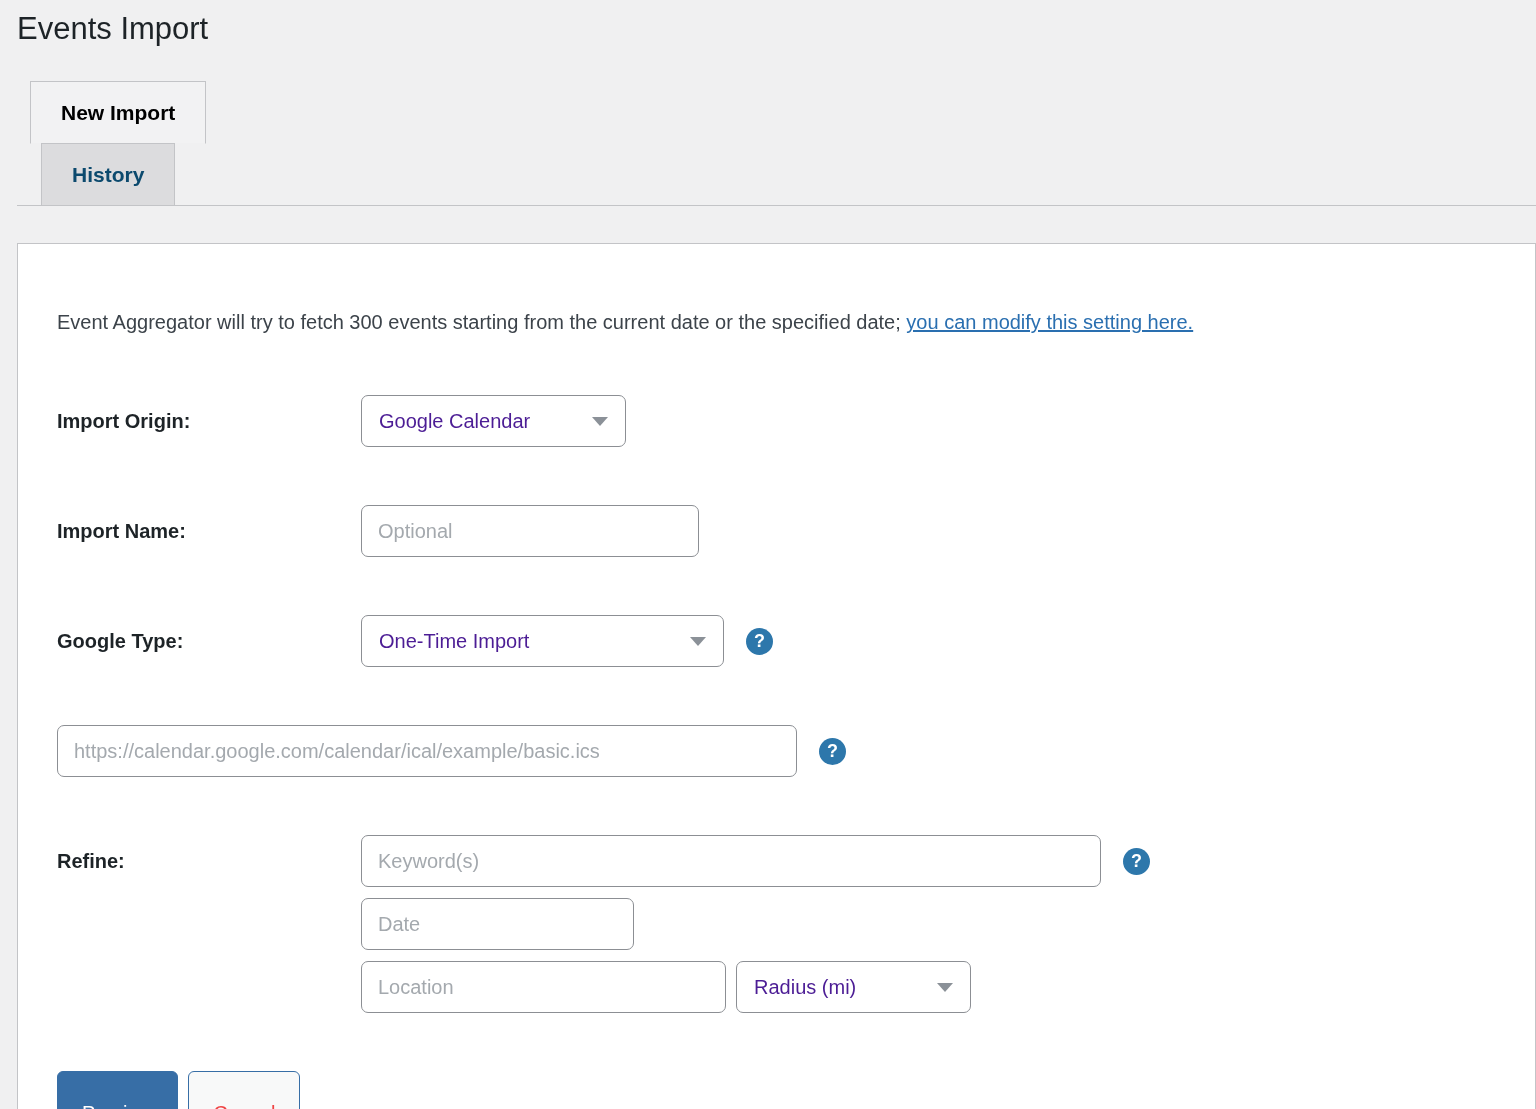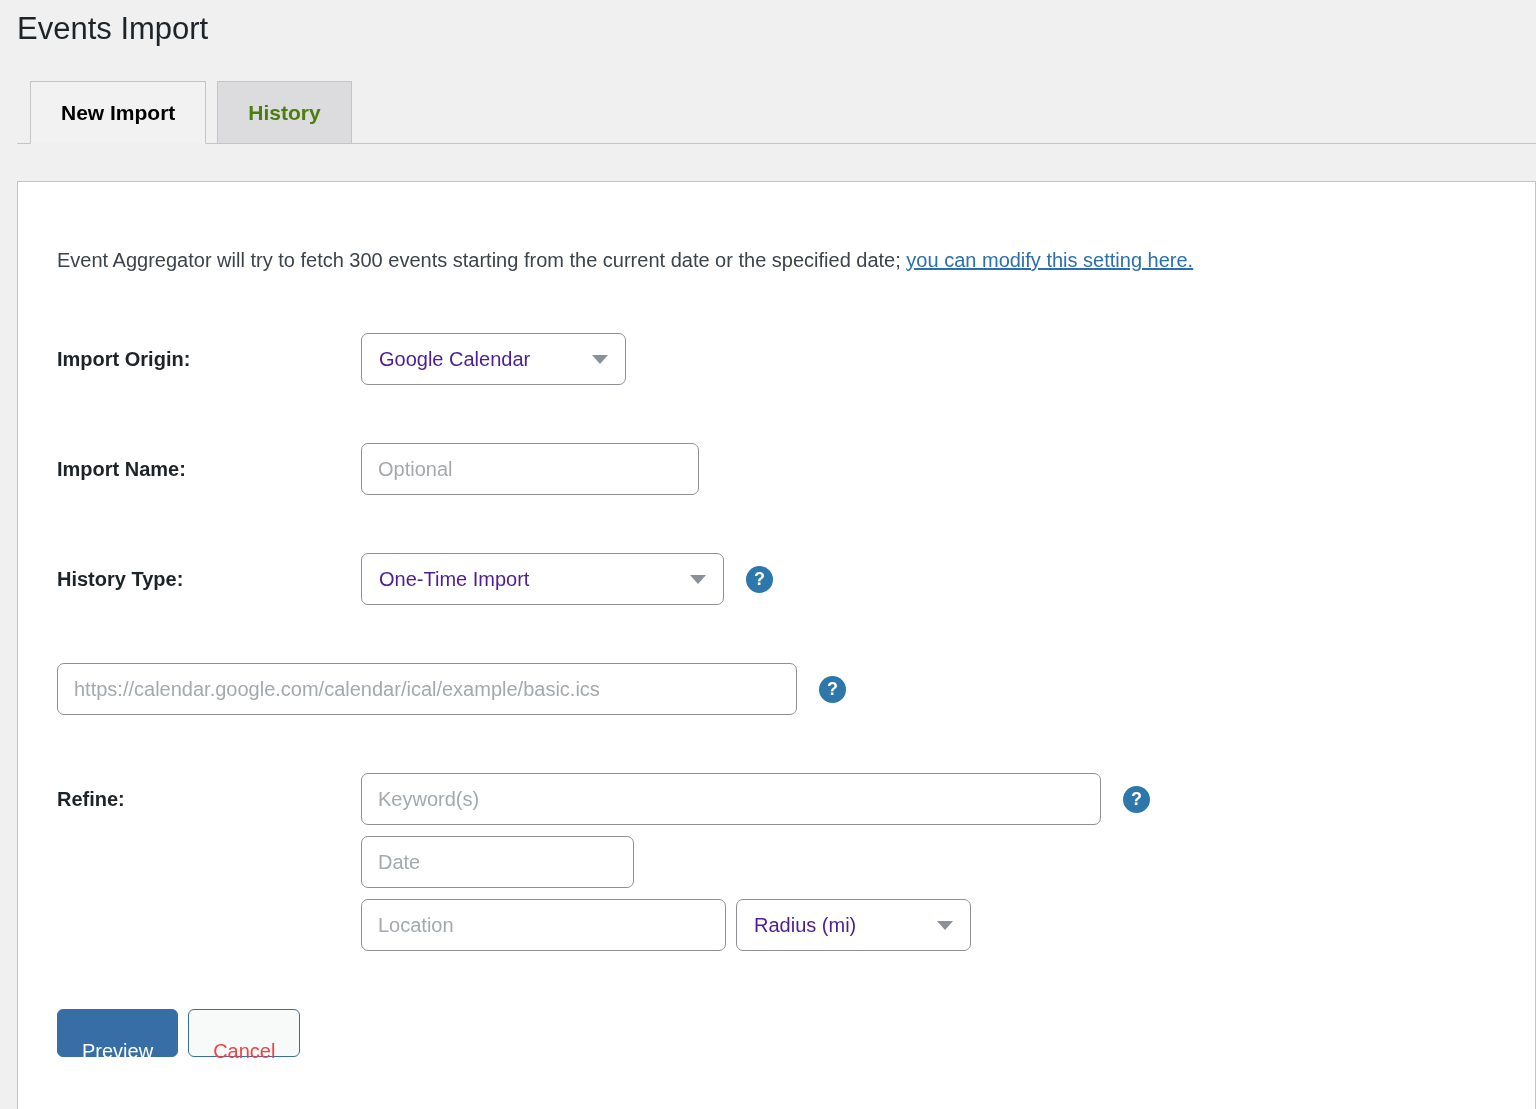--- a/index.html
+++ b/index.html
@@ -17,40 +17,41 @@
     line-height: 1.25;
     margin: 10px 0 0 17px;
     color: #1d2327;
   }
   .tabs-wrapper {
     margin: 32px 0 16px 17px;
     border-bottom: 1px solid #c3c4c7;
     padding-left: 13px;
     display: flex;
     align-items: flex-start;
+    flex-direction: column;
   }
   .tab {
     display: inline-block;
     font-size: 21px;
     font-weight: 700;
     padding: 17px 30px;
     margin-bottom: -1px;
     border: 1px solid #c3c4c7;
     cursor: pointer;
     line-height: 1.3;
   }
   .tab.active {
     background: #f2f2f3;
     border-bottom: 1px solid #f0f0f1;
     color: #000000;
   }
   .tab.inactive {
     background: #dcdcde;
     border-bottom: 1px solid #c3c4c7;
-    color: #4d7c0f;
+    color: #0c4a6e;
     margin-left: 11px;
   }
   .panel {
     margin: 37px 0 0 17px;
     background: #ffffff;
     border: 1px solid #c3c4c7;
     padding: 66px 40px 140px 39px;
     min-height: 930px;
   }
   .intro {
@@ -186,21 +187,21 @@
       <span class="caret"></span>
     </div>
   </div>
 
   <div class="form-row">
     <div class="field-label">Import Name:</div>
     <input type="text" class="text-input w-name" placeholder="Optional" style="">
   </div>
 
   <div class="form-row">
-    <div class="field-label">History Type:</div>
+    <div class="field-label">Google Type:</div>
     <div class="subrow">
       <div class="select-box w-type">
         <span>One-Time Import</span>
         <span class="caret"></span>
       </div>
       <span class="help-icon">?</span>
     </div>
   </div>
 
   <div class="form-row">

